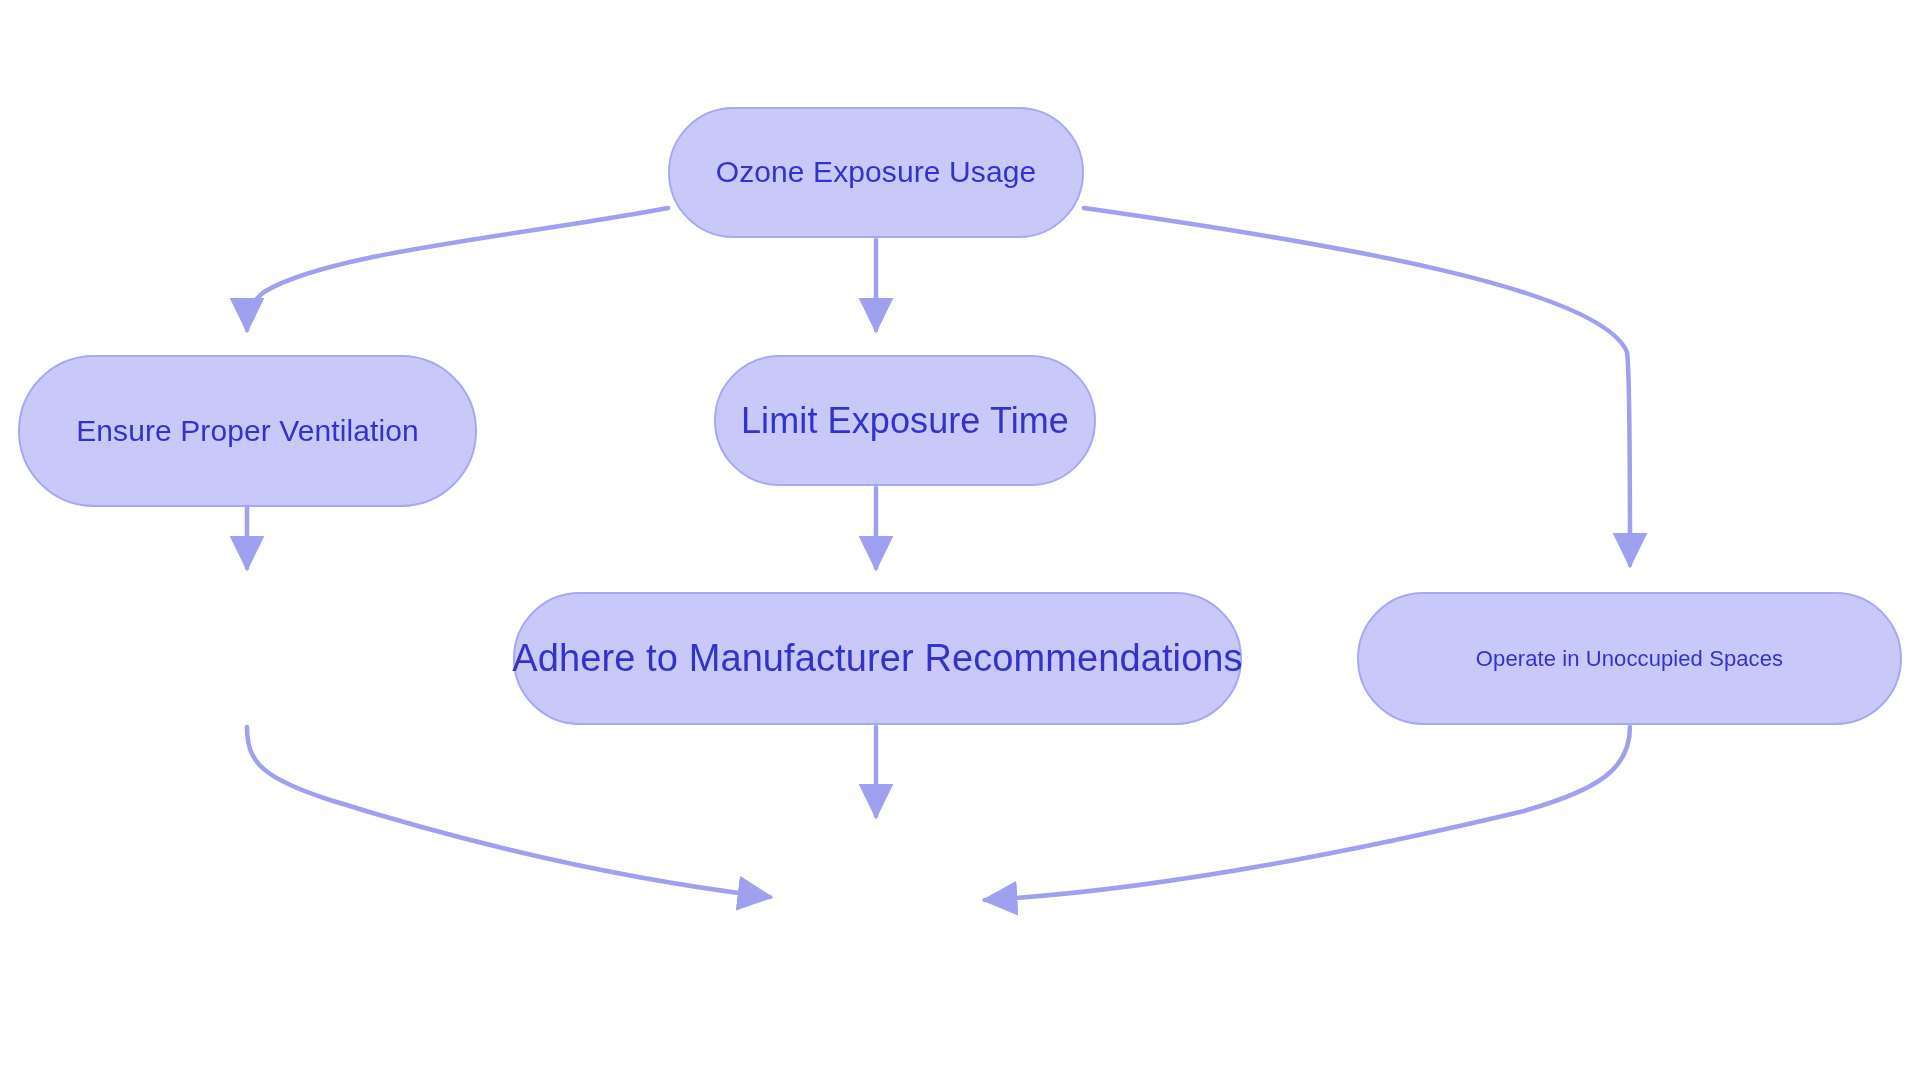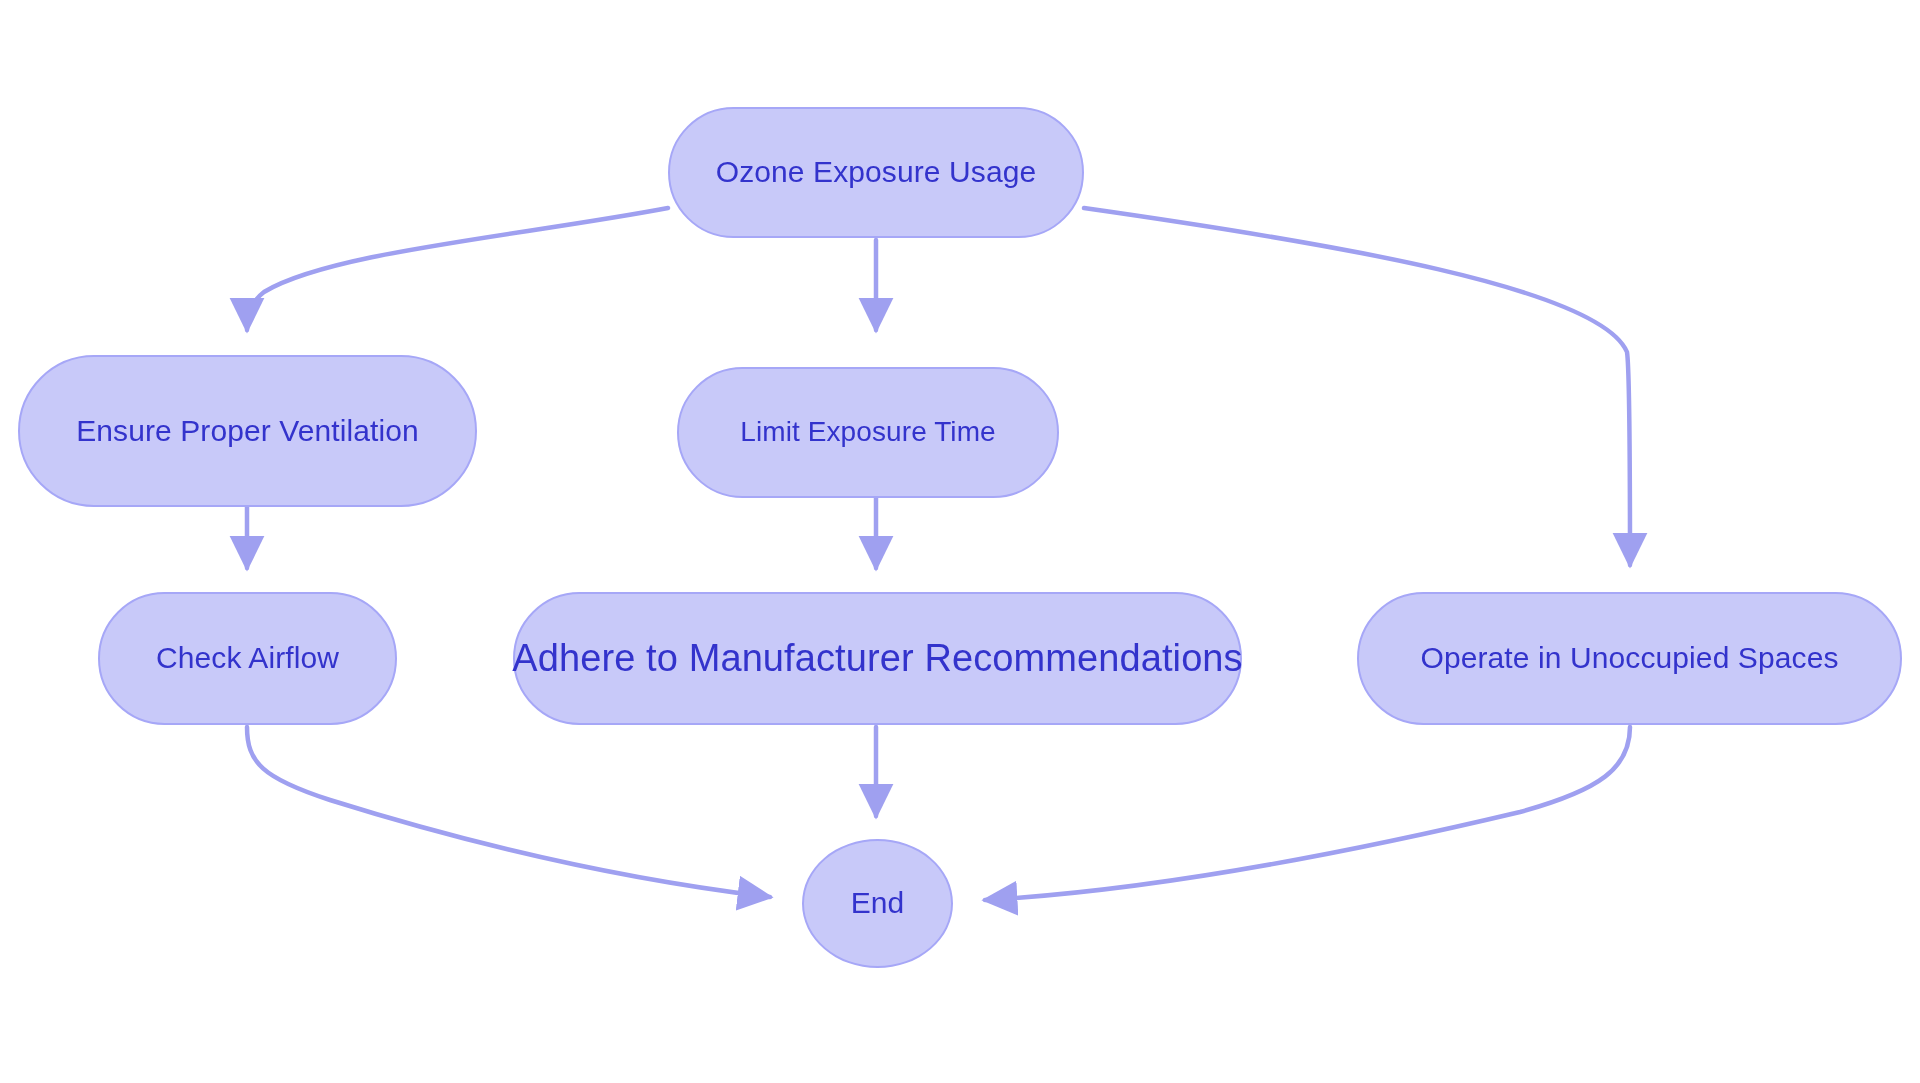--- a/index.html
+++ b/index.html
@@ -46,24 +46,24 @@
   .node.circle {
     border-radius: 50%;
   }
   .node-label {
     display: block;
     padding: 0 10px;
     letter-spacing: 0.1px;
   }
   .n-root   { left: 668px;  top: 107px; width: 416px; height: 131px; font-size: 30px; }
   .n-vent   { left: 18px;   top: 355px; width: 459px; height: 152px; font-size: 30px; }
-  .n-limit  { left: 677px;  top: 355px; width: 382px; height: 131px; font-size: 28px; margin-top: 12px; }
+  .n-limit  { left: 714px;  top: 355px; width: 382px; height: 131px; font-size: 36px; }
   .n-air    { left: 98px;   top: 592px; width: 299px; height: 133px; font-size: 30px; }
   .n-adhere { left: 513px;  top: 592px; width: 729px; height: 133px; font-size: 38px; }
-  .n-occ    { left: 1357px; top: 592px; width: 545px; height: 133px; font-size: 30px; }
+  .n-occ    { left: 1357px; top: 592px; width: 545px; height: 133px; font-size: 22px; }
   .n-end    { left: 802px;  top: 839px; width: 151px; height: 129px; font-size: 30px; }
 </style>
 </head>
 <body>
 
 <div id="canvas">
 
   <svg id="edge-layer" viewBox="0 0 1920 1083" width="1920" height="1083" xmlns="http://www.w3.org/2000/svg">
     <defs>
       <marker id="arrowhead" markerWidth="9" markerHeight="9" refX="7.2" refY="4.5" orient="auto" markerUnits="strokeWidth">
@@ -88,29 +88,23 @@
   </div>
 
   <div class="node stadium n-vent">
     <span class="node-label">Ensure Proper Ventilation</span>
   </div>
 
   <div class="node stadium n-limit">
     <span class="node-label">Limit Exposure Time</span>
   </div>
 
-  <div class="node stadium n-air">
-    <span class="node-label">Check Airflow</span>
-  </div>
 
   <div class="node stadium n-adhere">
     <span class="node-label">Adhere to Manufacturer Recommendations</span>
   </div>
 
   <div class="node stadium n-occ">
     <span class="node-label">Operate in Unoccupied Spaces</span>
   </div>
 
-  <div class="node circle n-end">
-    <span class="node-label">End</span>
-  </div>
 
 </div>
 
 </body></html>

